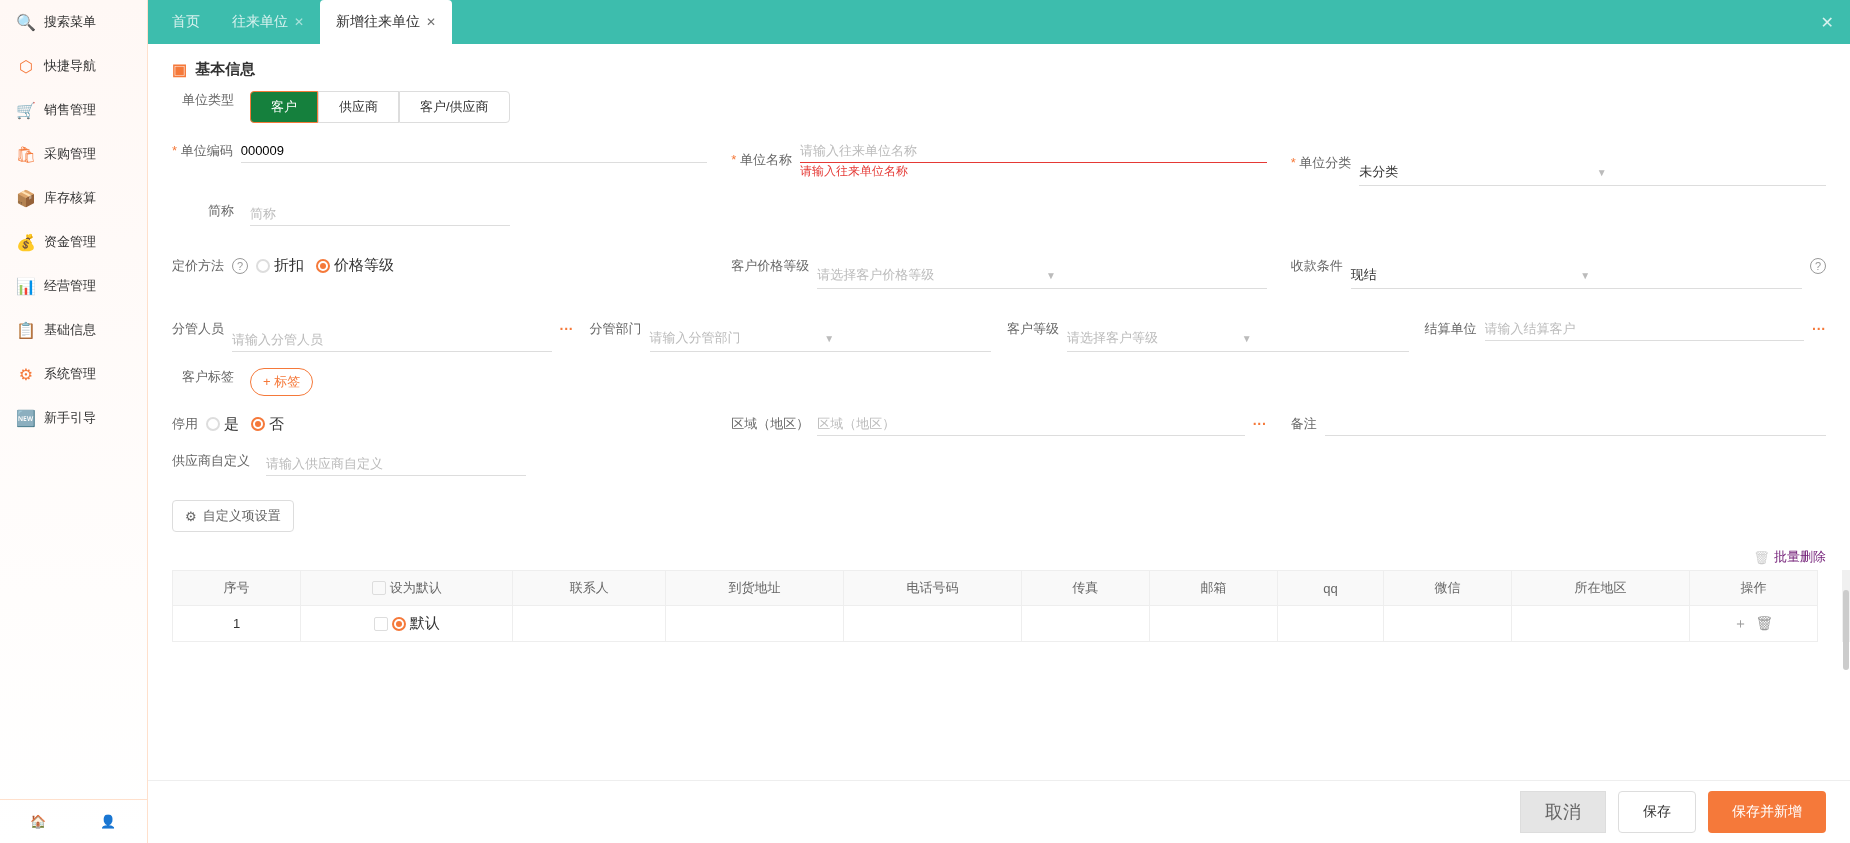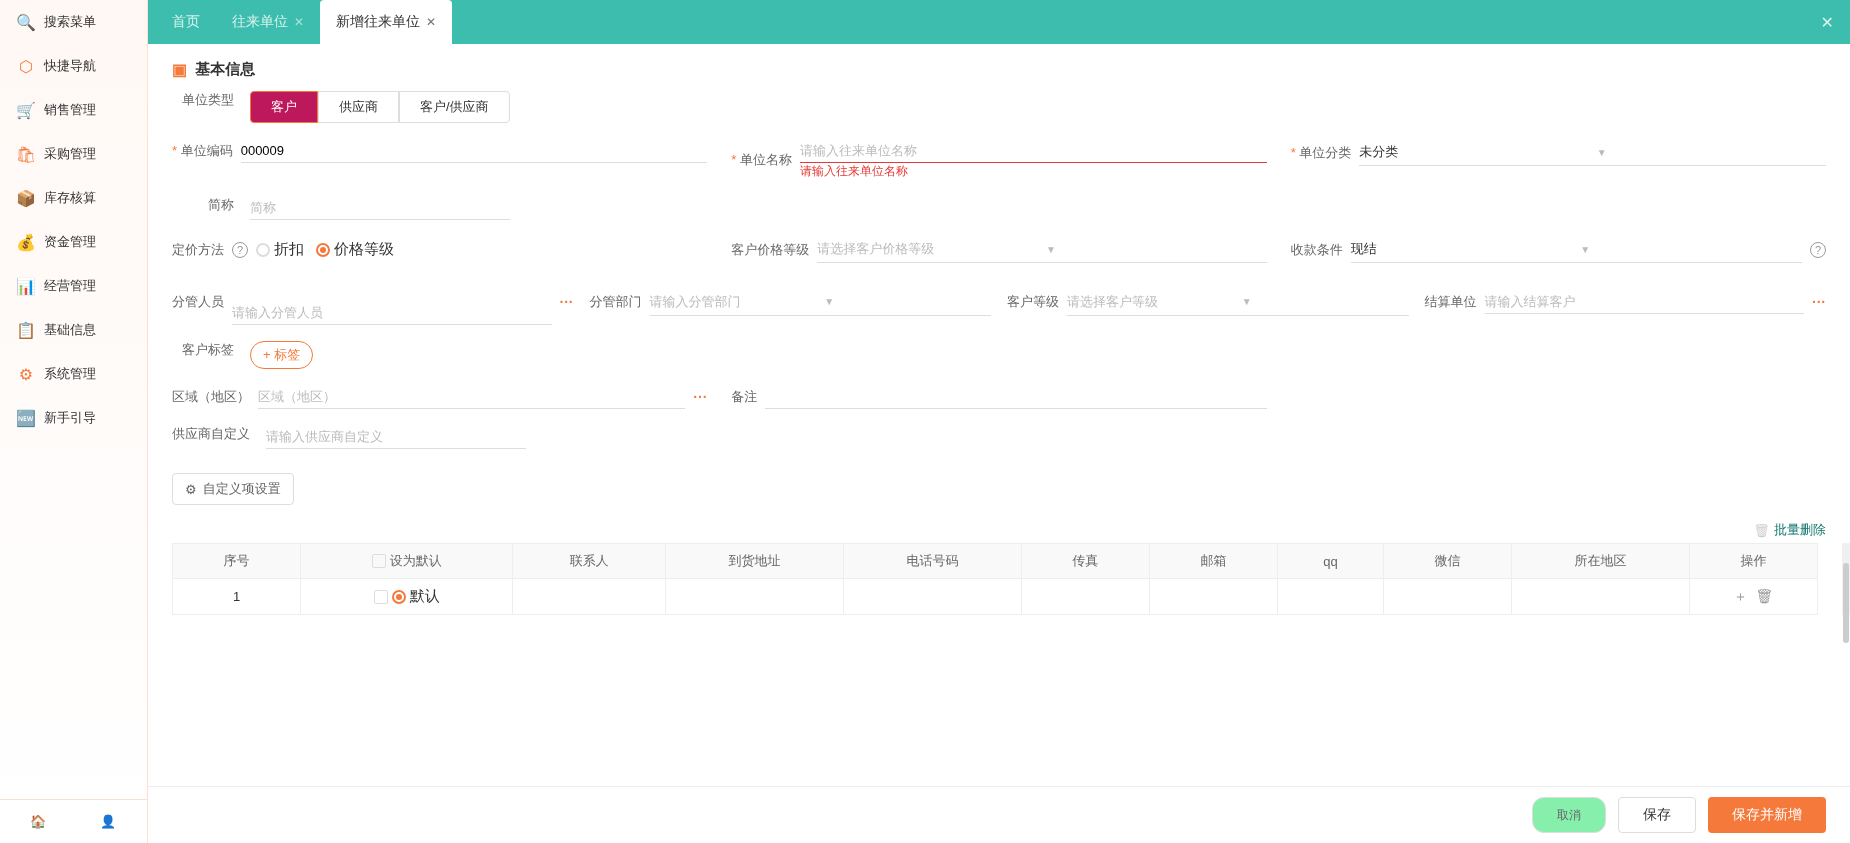--- a/index.html
+++ b/index.html
@@ -144,21 +144,21 @@
       padding: 6px 20px;
       border: 1px solid #ddd;
       cursor: pointer;
       font-size: 13px;
       background: #fff;
       color: #333;
     }
     .unit-type-btn:first-child { border-radius: 4px 0 0 4px; }
     .unit-type-btn:last-child { border-radius: 0 4px 4px 0; }
     .unit-type-btn.active {
-      background: #be185d;
+      background: #15803d;
       color: #fff;
       border-color: #f5793a;
     }
 
     
     .form-input {
       border: none;
       border-bottom: 1px solid #ddd;
       padding: 4px 0;
       font-size: 13px;
@@ -177,20 +177,21 @@
 
     
     .form-select {
       display: flex;
       align-items: center;
       gap: 8px;
       border-bottom: 1px solid #ddd;
       padding: 4px 0;
       cursor: pointer;
       min-width: 160px;
+      margin-top: 20px;
     }
     .form-select span { flex: 1; color: #333; font-size: 13px; }
     .form-select .placeholder { color: #bbb; }
     .form-select .chevron { color: #bbb; font-size: 10px; }
 
     
     .radio-group {
       display: flex;
       align-items: center;
       gap: 12px;
@@ -350,25 +351,25 @@
       background: #fff;
       border-top: 1px solid #eee;
       padding: 10px 24px;
       display: flex;
       justify-content: flex-end;
       gap: 12px;
     }
     .btn-cancel {
       padding: 8px 24px;
       border: 1px solid #ddd;
-      border-radius: 12px;
-      cursor: pointer;
-      background: #86efac;
+      border-radius: 0;
+      cursor: pointer;
+      background: #e5e5e5;
       color: #666;
-      font-size: 12px;
+      font-size: 18px;
     }
     .btn-save {
       padding: 8px 24px;
       border: 1px solid #ddd;
       border-radius: 4px;
       cursor: pointer;
       background: #fff;
       color: #333;
       font-size: 14px;
     }
@@ -601,20 +602,33 @@
 
       <div class="form-row">
         <span class="form-row-label">客户标签</span>
         <div class="tag-btn">
           <span>+ 标签</span>
         </div>
       </div>
 
       <div class="grid-row" style="align-items:center;">
         <div class="field-group">
+          <span class="field-label">停用</span>
+          <div class="radio-group">
+            <div class="radio-item">
+              <div class="radio-circle"></div>
+              <span class="radio-label">是</span>
+            </div>
+            <div class="radio-item">
+              <div class="radio-circle active"></div>
+              <span class="radio-label">否</span>
+            </div>
+          </div>
+        </div>
+        <div class="field-group">
           <span class="field-label">区域（地区）</span>
           <input class="form-input" type="text" style="flex: 1 1 0%; min-width: 80px;" placeholder="区域（地区）">
           <span class="dots-btn">···</span>
         </div>
         <div class="field-group">
           <span class="field-label">备注</span>
           <input class="form-input" type="text" style="flex: 1 1 0%;">
         </div>
       </div>
 
@@ -627,21 +641,21 @@
 
     
     <div class="custom-settings-btn">
       <span>⚙</span>
       <span>自定义项设置</span>
     </div>
 
     
     <div class="batch-delete">
       <span style="color:#ccc;">🗑</span>
-      <span style="cursor:pointer; color:#0f766e;">批量删除</span>
+      <span style="cursor:pointer; color:#701a75;">批量删除</span>
     </div>
 
     
     <div class="table-wrapper">
       <table class="data-table">
         <thead>
           <tr>
             <th>序号</th>
             <th>
               <div style="display:flex;align-items:center;justify-content:center;gap:4px;">

